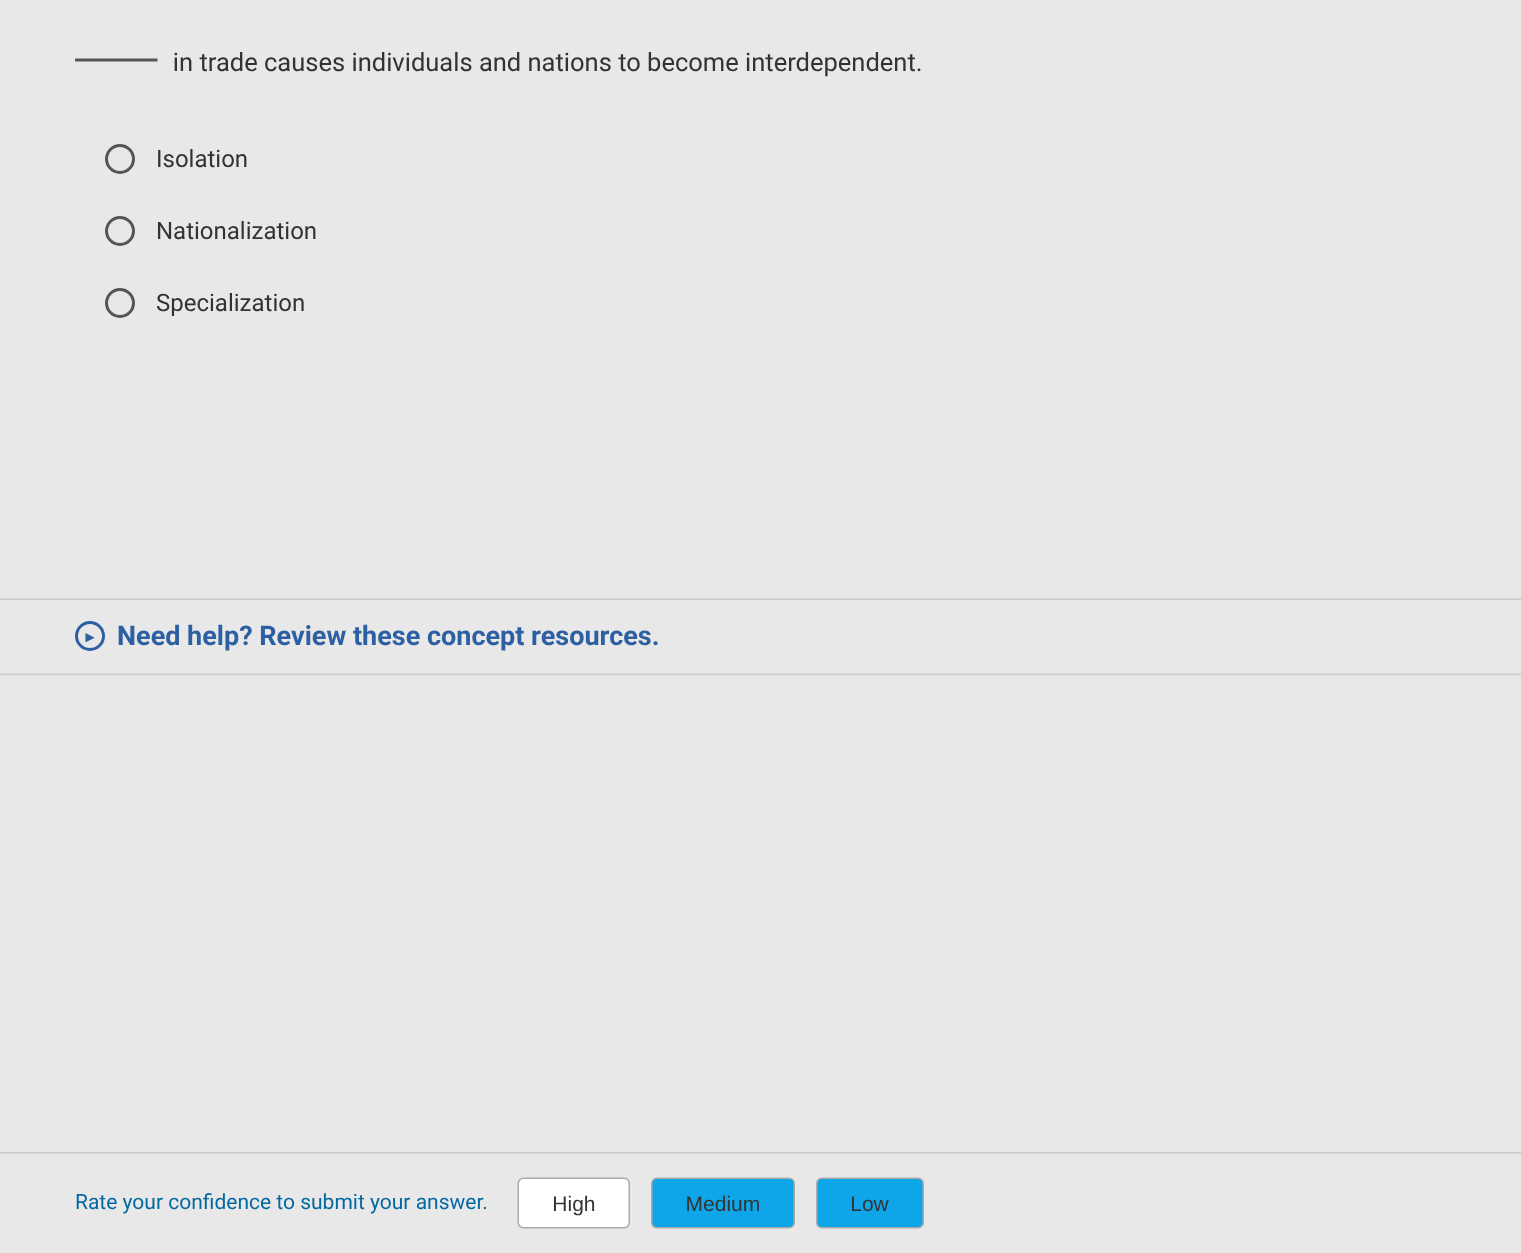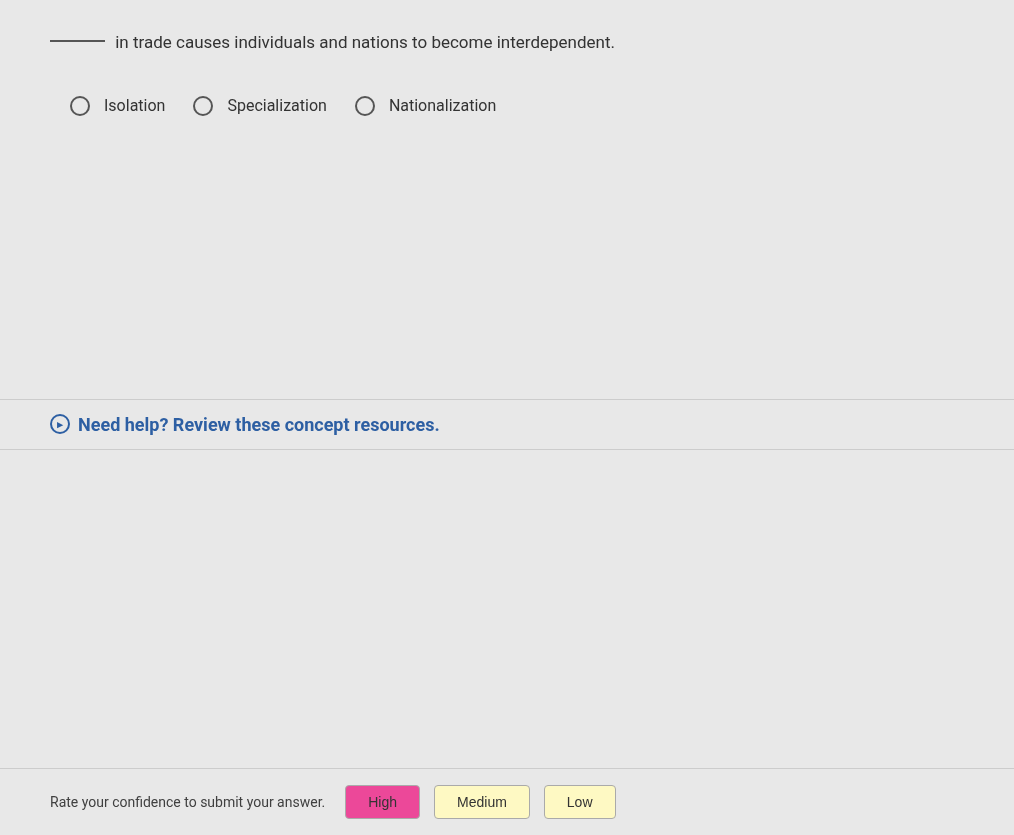--- a/index.html
+++ b/index.html
@@ -44,20 +44,21 @@
       width: 55px;
       border-bottom: 2px solid #555;
       margin-right: 6px;
       vertical-align: middle;
       position: relative;
       top: -3px;
     }
 
     .options-list {
       display: flex;
+      flex-direction: column;
       gap: 28px;
       margin-left: 20px;
       margin-top: 10px;
     }
 
     .option-item {
       display: flex;
       align-items: center;
       gap: 14px;
       cursor: pointer;
@@ -128,37 +129,37 @@
       border-top: 1px solid #ccc;
       padding: 16px 50px;
       display: flex;
       align-items: center;
       gap: 14px;
       background-color: #e8e8e8;
     }
 
     .confidence-label {
       font-size: 14px;
-      color: #404040;
+      color: #0369a1;
       margin-right: 6px;
     }
 
     .confidence-btn {
       padding: 8px 22px;
       border: 1px solid #aaa;
-      background-color: #fef9c3;
+      background-color: #0ea5e9;
       border-radius: 4px;
       font-size: 14px;
       color: #333;
       cursor: pointer;
       font-weight: 500;
     }
 
     .confidence-btn.high {
-      background-color: #ec4899;
+      background-color: #ffffff;
     }
   </style>
 </head>
 <body>
 
 <div class="page-container">
 
   <div class="question-area">
 
     <div class="question-text">
@@ -168,26 +169,26 @@
 
     <div class="options-list">
 
       <div class="option-item">
         <div class="radio-circle"></div>
         <span class="option-label">Isolation</span>
       </div>
 
       <div class="option-item">
         <div class="radio-circle"></div>
-        <span class="option-label">Specialization</span>
+        <span class="option-label">Nationalization</span>
       </div>
 
       <div class="option-item">
         <div class="radio-circle"></div>
-        <span class="option-label">Nationalization</span>
+        <span class="option-label">Specialization</span>
       </div>
 
 
     </div>
 
   </div>
 
   <div class="help-section">
     <a class="help-link" href="#">
       <div class="help-icon">

